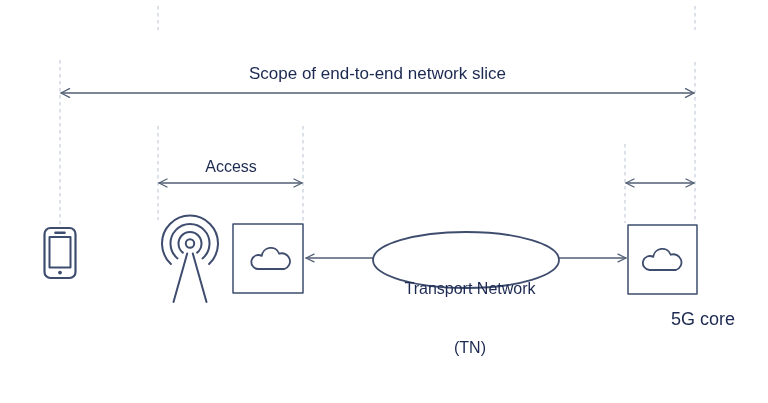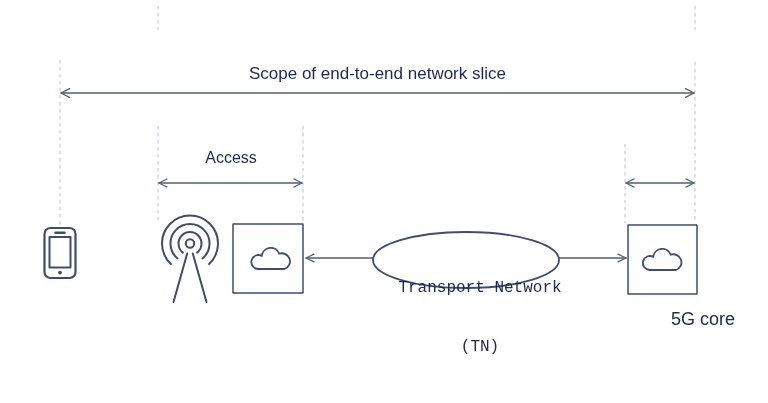--- a/index.html
+++ b/index.html
@@ -19,23 +19,23 @@
   }
   #layer{position:absolute;left:0;top:0;}
   .lbl{
     position:absolute;
     color:var(--ink);
     text-align:center;
     white-space:pre;
   }
   .lbl div{pointer-events:none;}
   .scope-lbl{left:60px;top:62px;width:635px;font-size:17px;line-height:24px;}
-  .an-lbl{left:131px;top:109px;width:200px;font-size:16px;line-height:19.5px;}
+  .an-lbl{left:131px;top:118px;width:200px;font-size:16px;line-height:19.5px;}
   .cn-lbl{left:562px;top:118px;width:200px;font-size:16px;line-height:19.5px;}
-  .tn-lbl{left:380px;top:240px;width:200px;font-size:16px;line-height:19.5px;font-family:Liberation Mono, monospace;}
+  .tn-lbl{left:370px;top:240px;width:200px;font-size:16px;line-height:19.5px;}
   .ue-lbl{left:9px;top:309px;width:100px;font-size:18px;}
   .ran-lbl{left:130px;top:309px;width:200px;font-size:18px;}
   .core-lbl{left:603px;top:309px;width:200px;font-size:18px;}
   svg .dash{stroke:var(--dash);stroke-width:1.2;stroke-dasharray:3.5 3.5;fill:none;}
   svg .arrow{stroke:var(--arrow);stroke-width:1.3;fill:none;stroke-linecap:round;stroke-linejoin:round;}
   svg .icon{stroke:var(--stroke);fill:none;stroke-linecap:round;stroke-linejoin:round;}
 </style>
 </head>
 <body>
 

